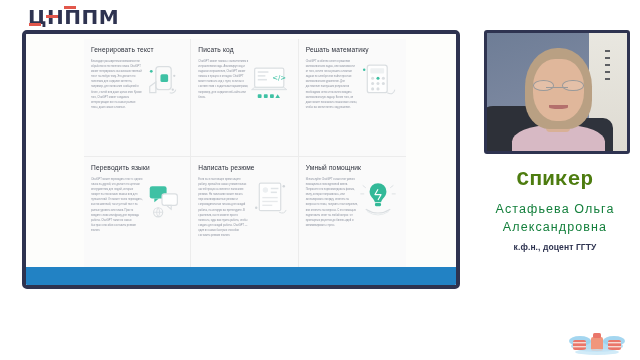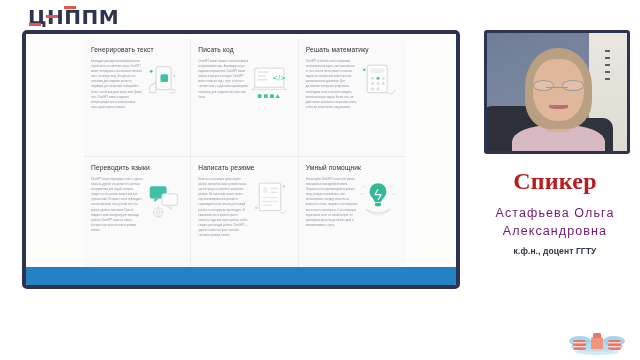--- a/index.html
+++ b/index.html
@@ -103,25 +103,25 @@
   }
   .cam-glasses { position:absolute; left:33%; top:40%; width:36%; height:9%; }
   .cam-lens { position:absolute; top:0; width:42%; height:100%; border:1.2px solid #9a9a9a; border-radius:50%; background:rgba(255,255,255,0.13); }
   .cam-lens.l { left:0; } .cam-lens.r { right:0; }
   .cam-bridge { position:absolute; left:42%; top:46%; width:16%; height:1.2px; background:#9a9a9a; }
   .cam-mouth { position:absolute; left:44%; top:61%; width:14%; height:3%; background:#b4706c; border-radius:0 0 50% 50%; }
 
   
   .speaker { position:absolute; left:470px; top:168px; width:170px; text-align:center; }
   .speaker-title {
-    font-size: 24px; font-weight: 700; color:#b91c1c; letter-spacing:0.2px;
-    font-family: Liberation Serif, serif;
+    font-size: 21px; font-weight: 700; color:#4d7c0f; letter-spacing:0.2px;
+    font-family: Liberation Mono, monospace;
   }
   .speaker-name {
-    margin-top: 9px; font-size: 12.5px; color:#701a75; line-height: 1.45;
+    margin-top: 9px; font-size: 12.5px; color:#15803d; line-height: 1.45;
     letter-spacing: 1.1px; font-family: "Liberation Sans", sans-serif;
   }
   .speaker-role {
     margin-top: 6px; font-size: 8.5px; font-weight:700; color:#2e3350;
     letter-spacing:0.1px; font-family: "Liberation Sans", sans-serif;
   }
 
   
   .watermark { position:absolute; right:6px; bottom:4px; width:74px; height:34px; opacity:0.9; }
   .watermark svg { width:100%; height:100%; display:block; }

